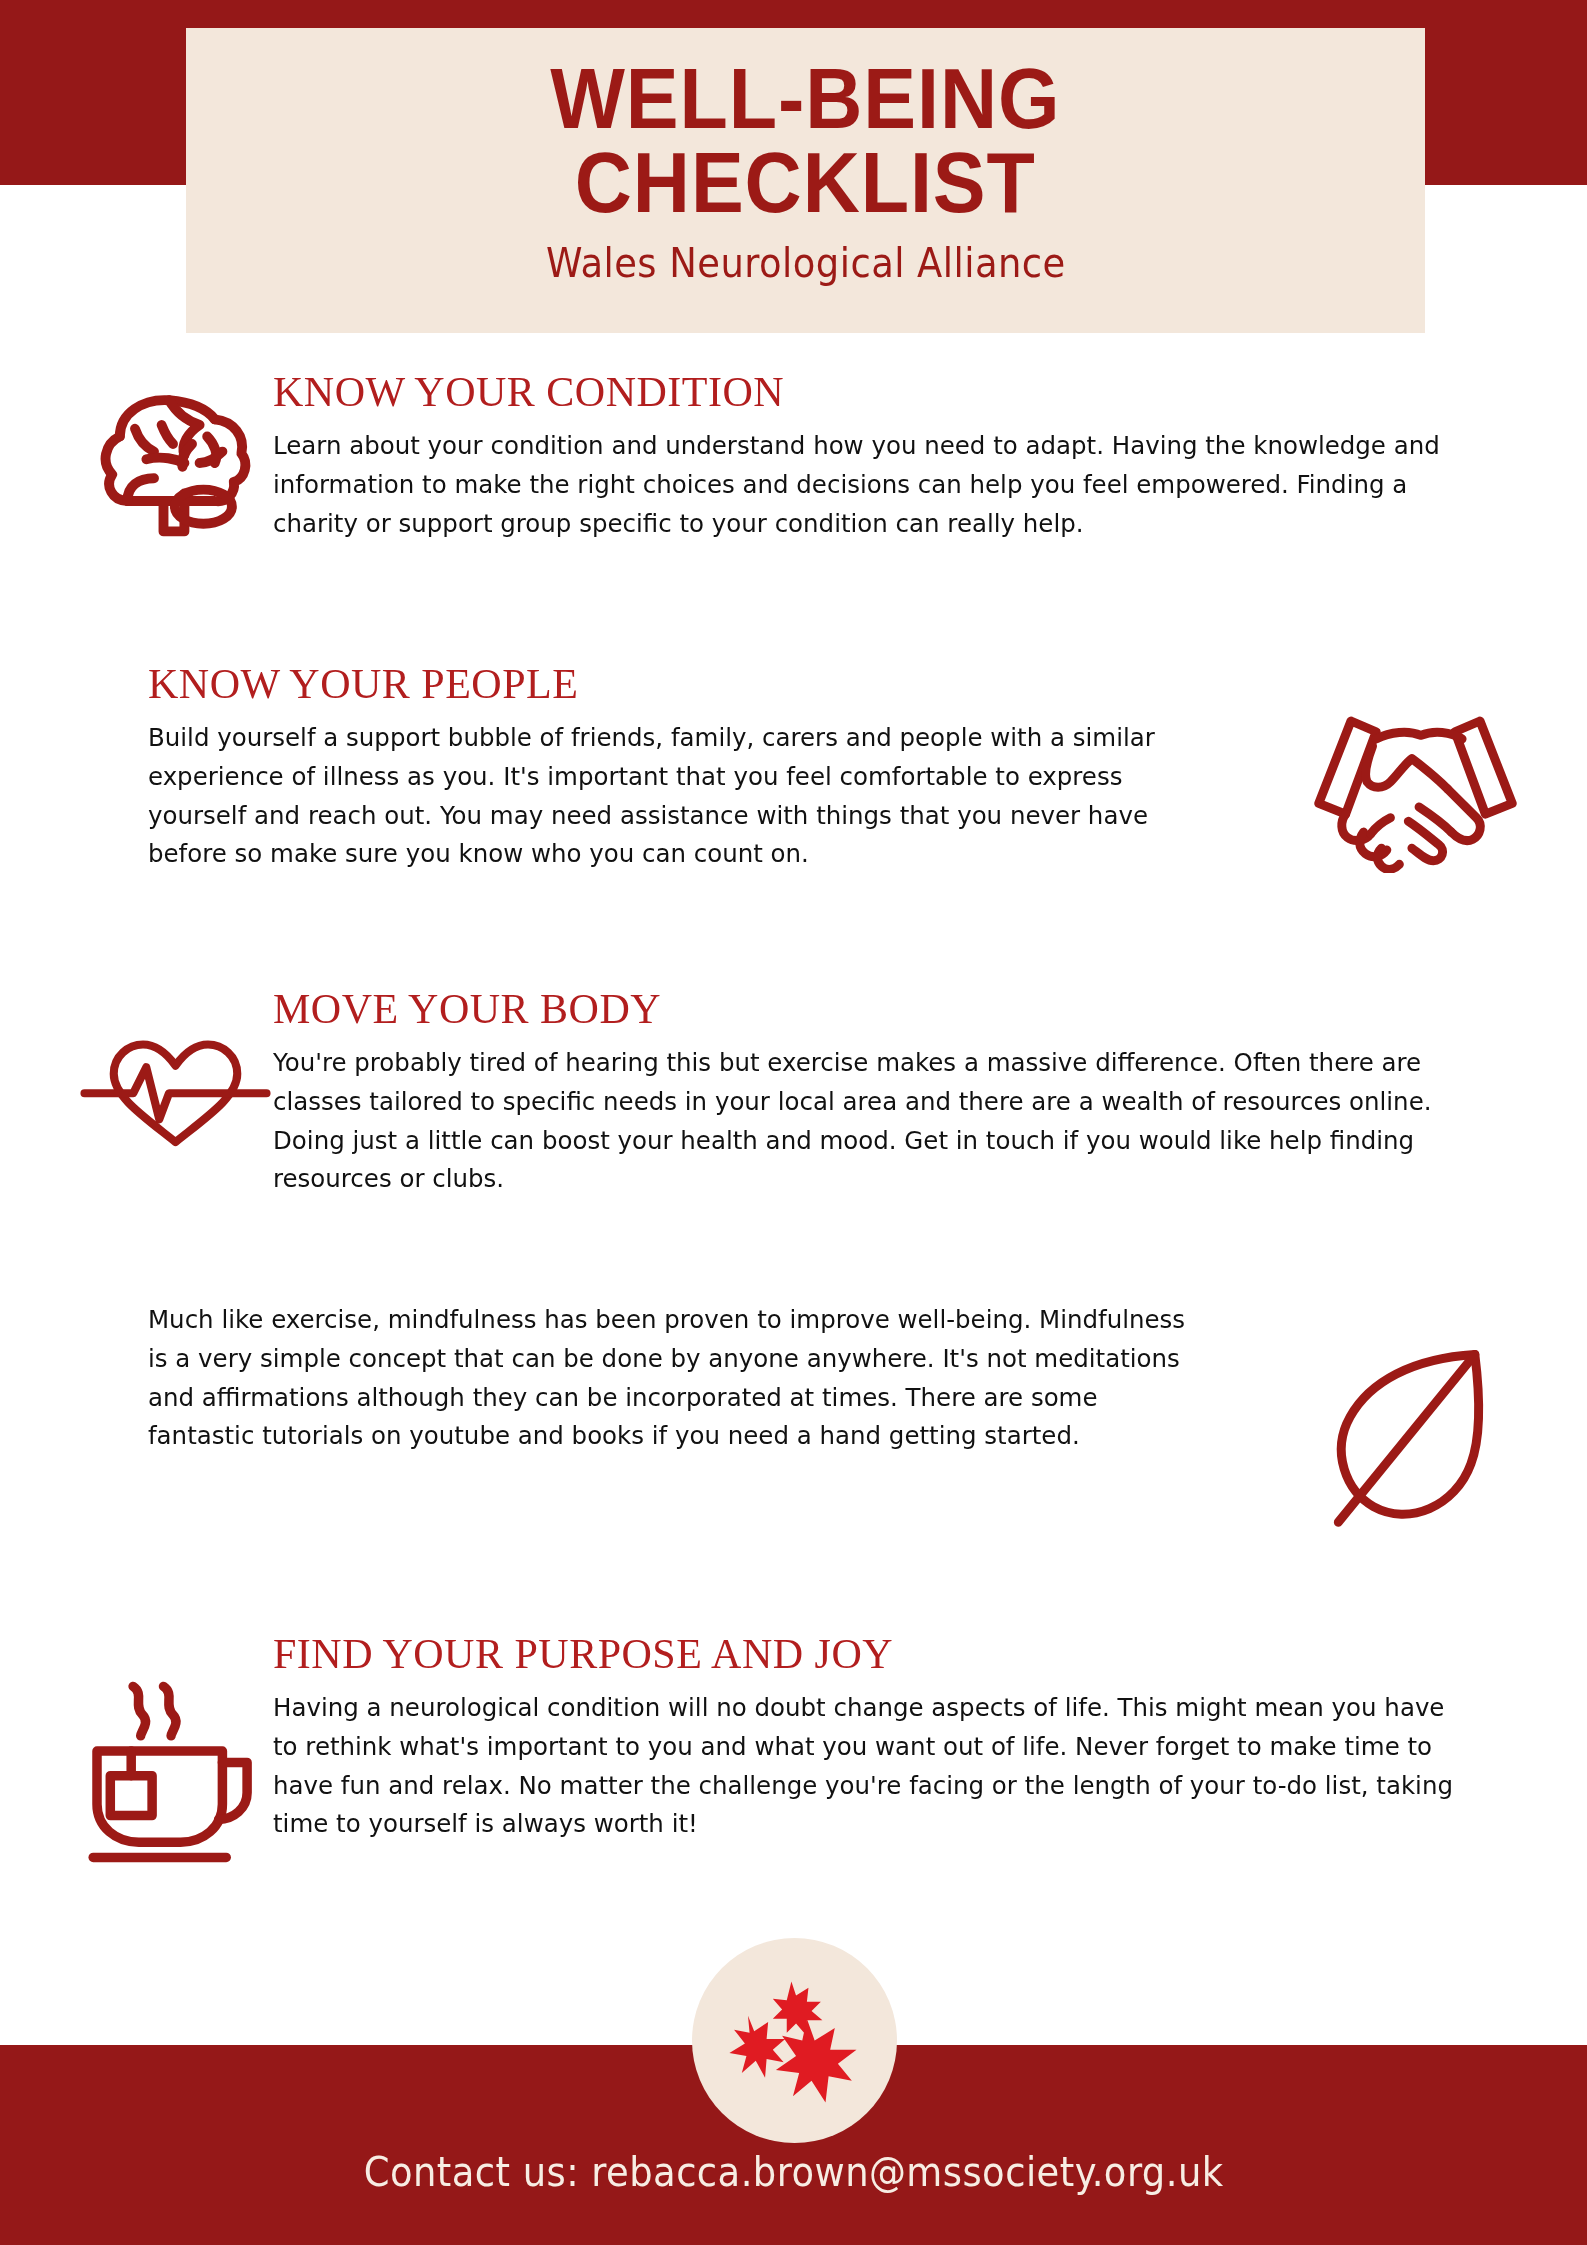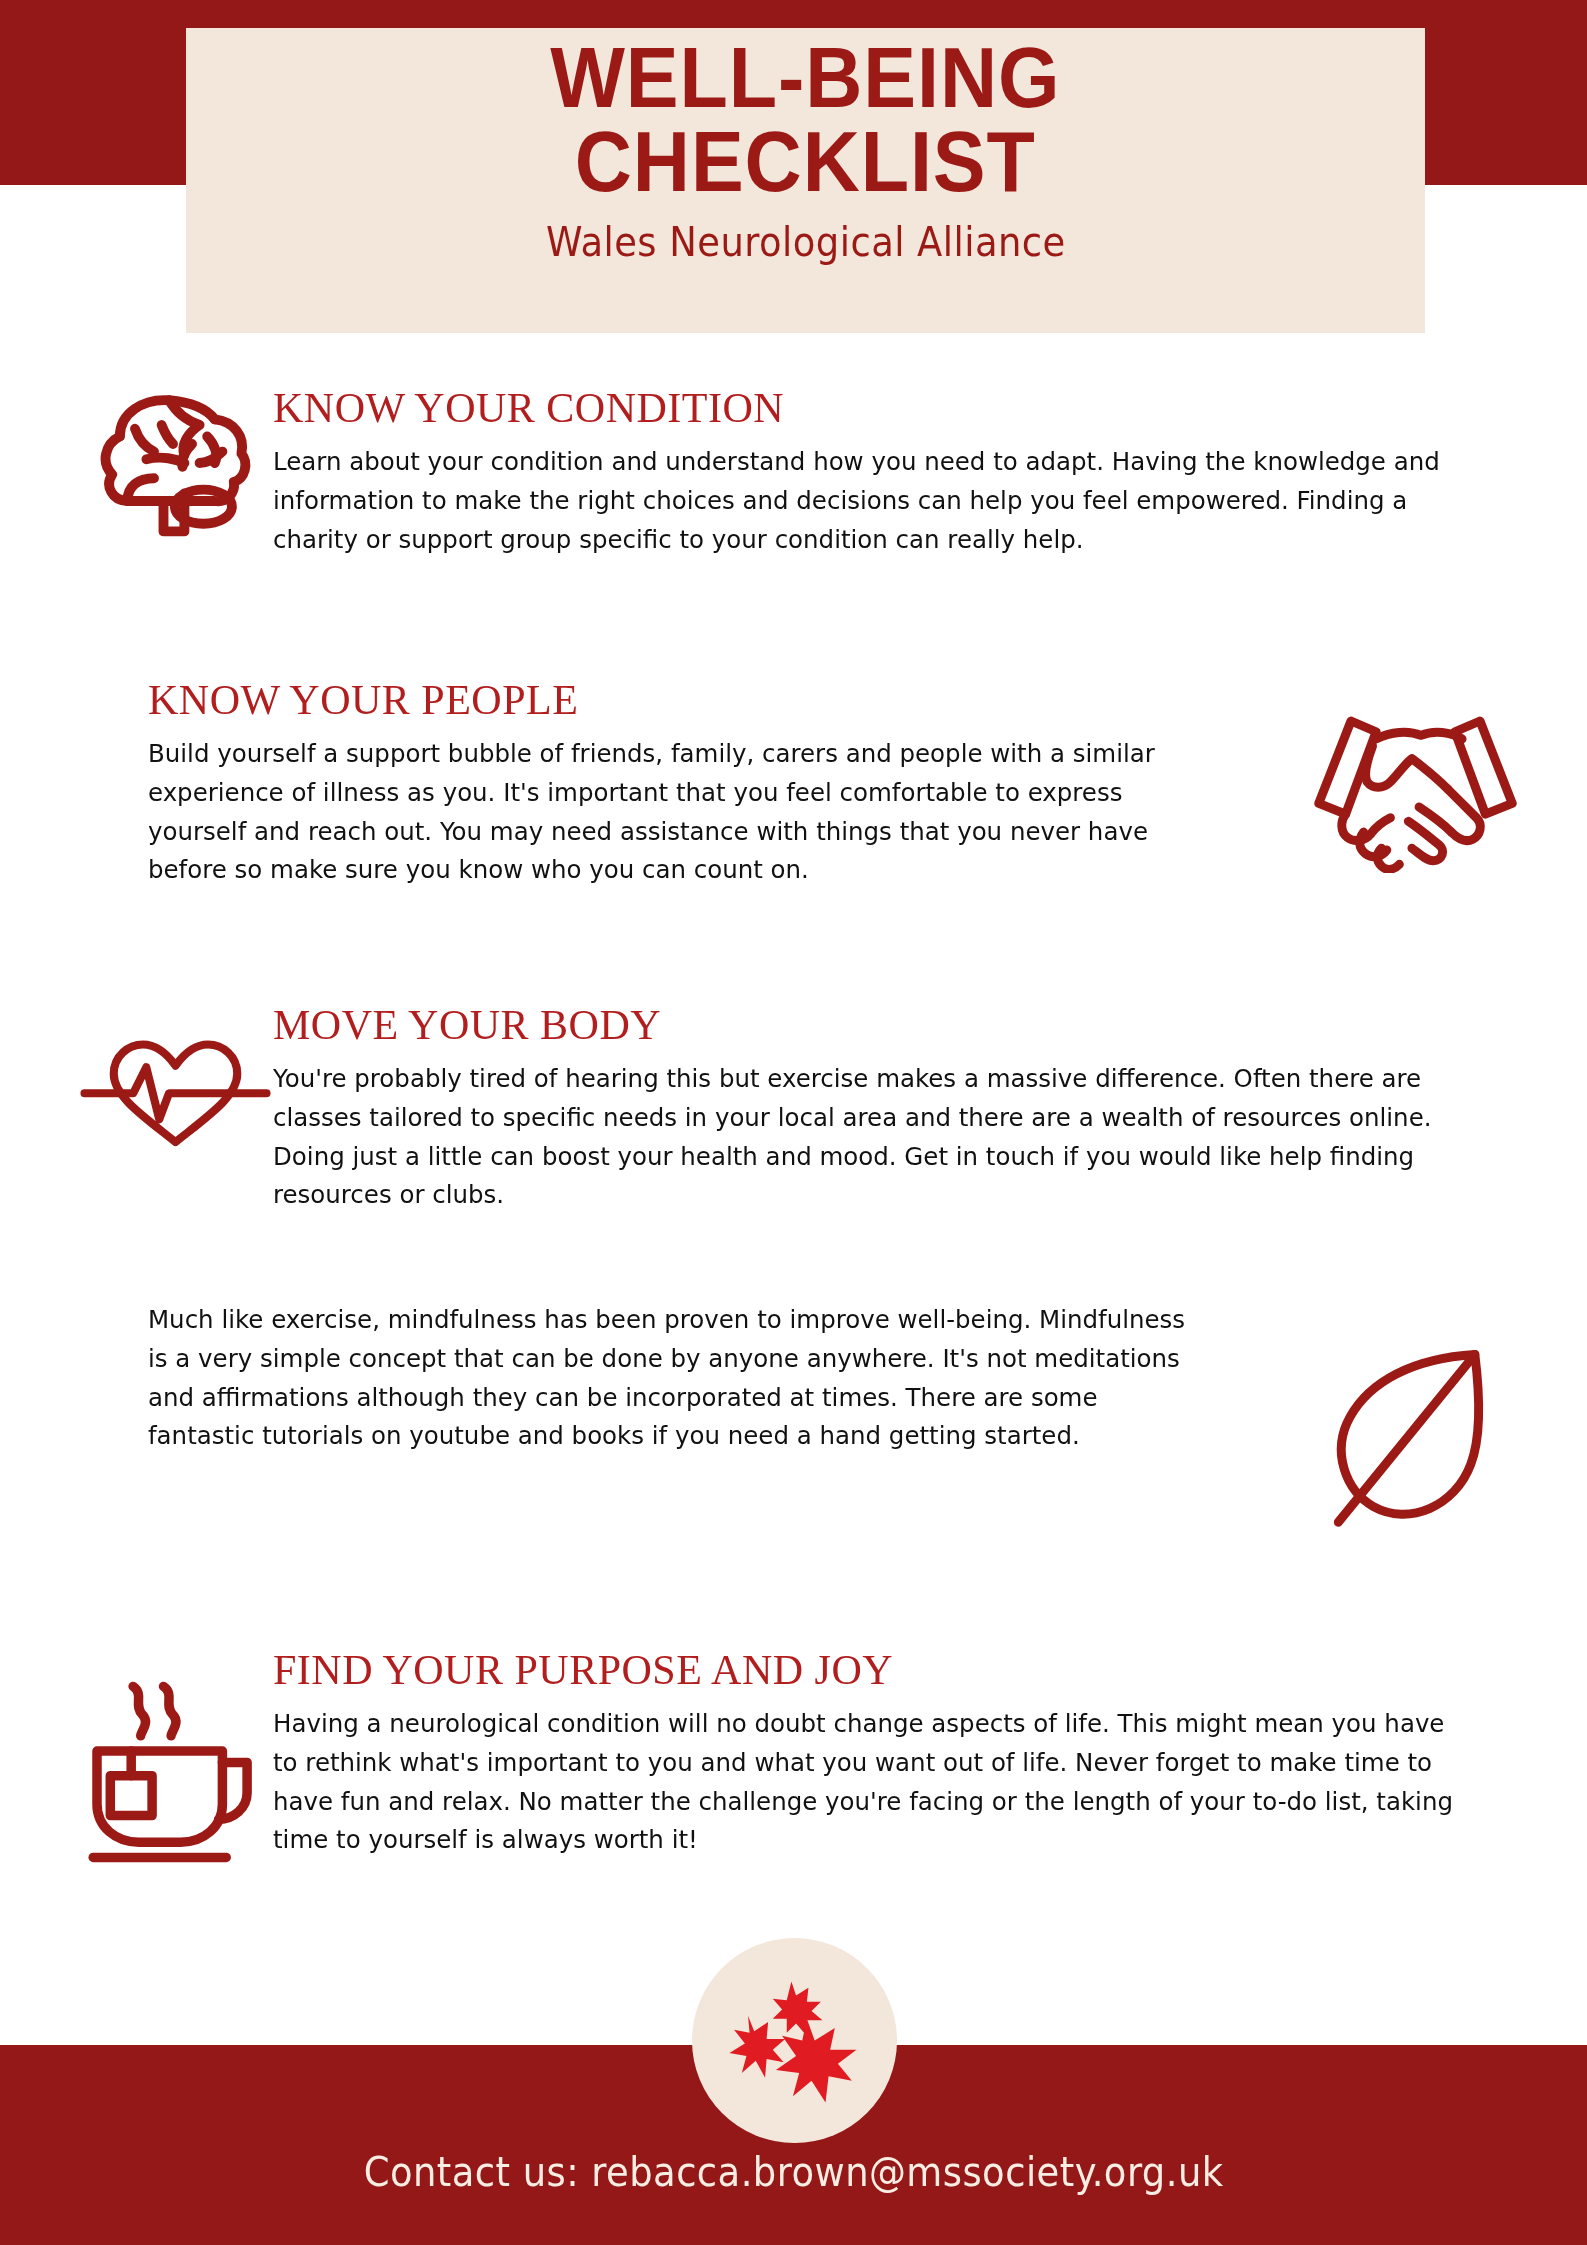--- a/index.html
+++ b/index.html
@@ -27,21 +27,21 @@
     position: absolute;
     left: 186px;
     top: 28px;
     width: 1239px;
     height: 305px;
     background: #F3E7DB;
     display: flex;
     flex-direction: column;
     align-items: center;
     justify-content: flex-start;
-    padding-top: 7px;
+    padding-top: 28px;
     box-sizing: border-box;
   }
   .main-title {
     font-family: "Liberation Sans Narrow", "Liberation Sans", sans-serif;
     font-weight: bold;
     font-size: 86px;
     line-height: 0.98;
     letter-spacing: 1px;
     color: #9C1A16;
     text-align: center;
@@ -68,21 +68,21 @@
     flex: 0 0 auto;
   }
   .sec-body {
     flex: 1 1 auto;
   }
   .sec-heading {
     font-family: "Liberation Serif", "DejaVu Serif", serif;
     font-size: 42px;
     letter-spacing: 0.5px;
     color: #B21E1E;
-    margin: 16px 0 10px 0;
+    margin: 0 0 10px 0;
     white-space: nowrap;
   }
   .sec-text {
     font-family: "DejaVu Sans", sans-serif;
     font-size: 25.5px;
     line-height: 1.52;
     color: #111111;
     margin: 0;
     transform: scaleX(0.96);
     transform-origin: left top;

